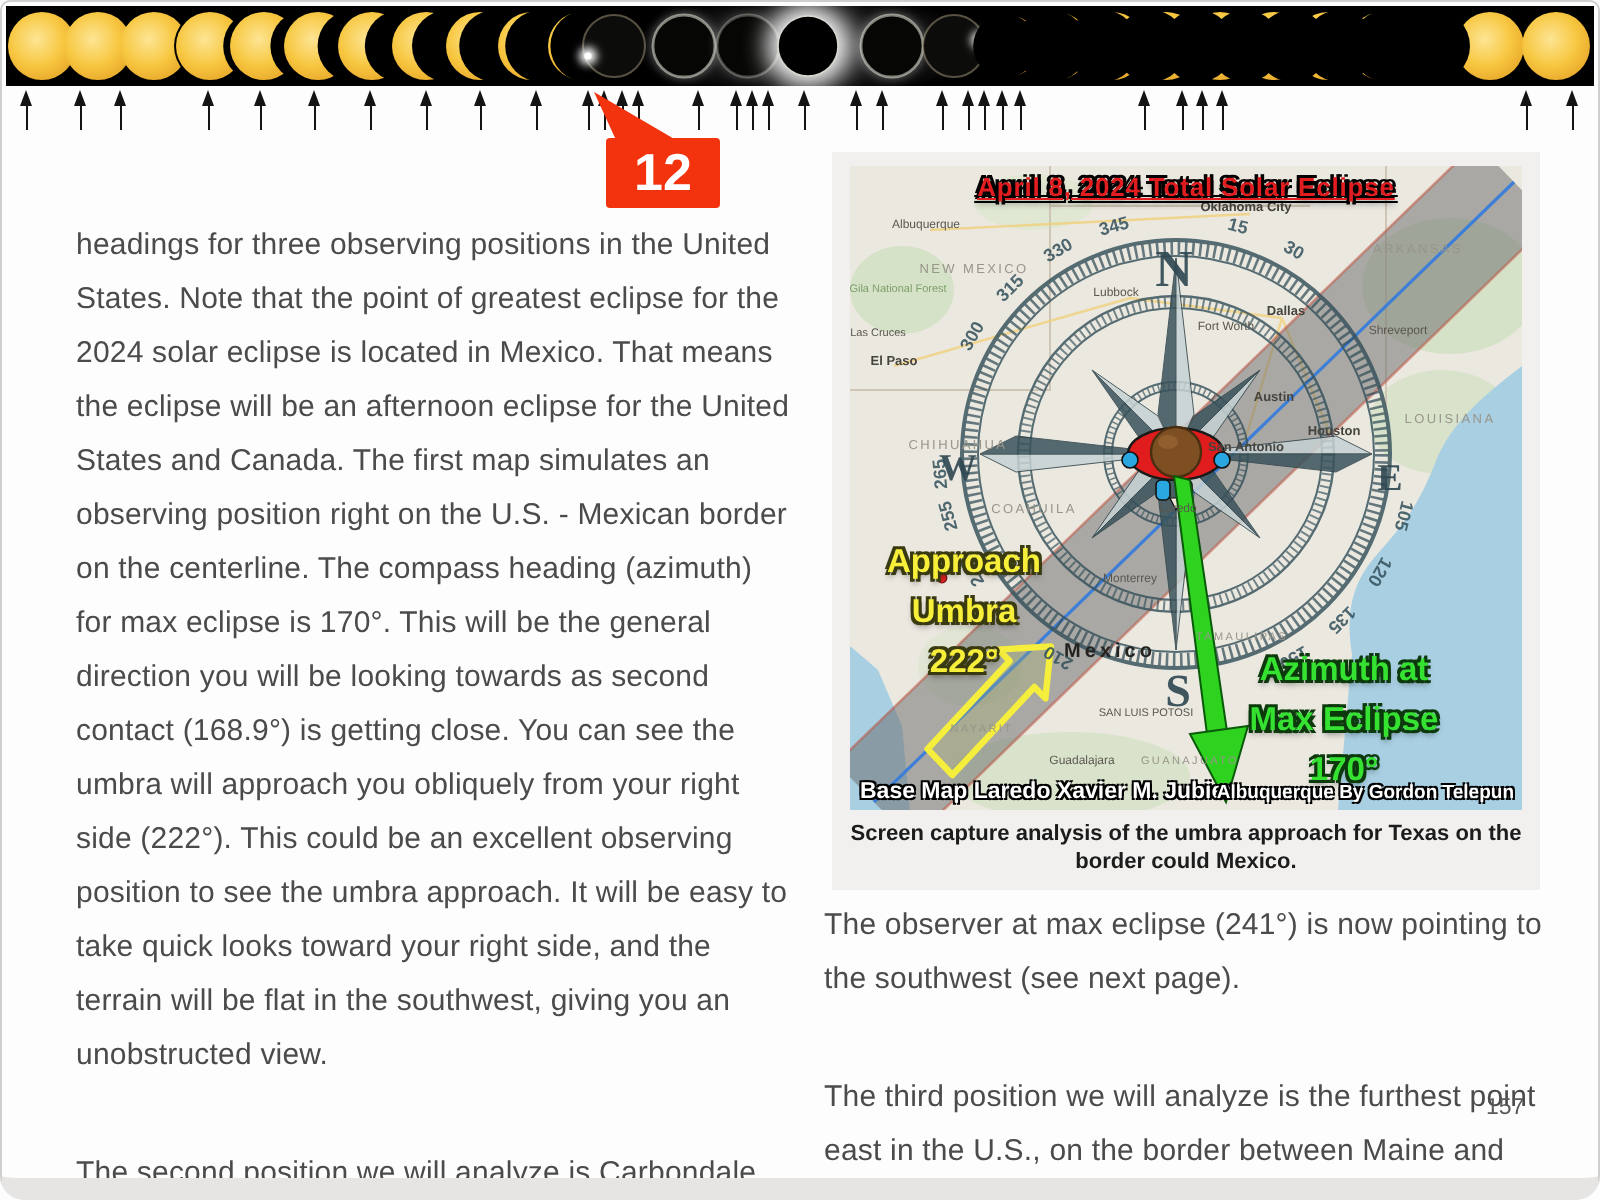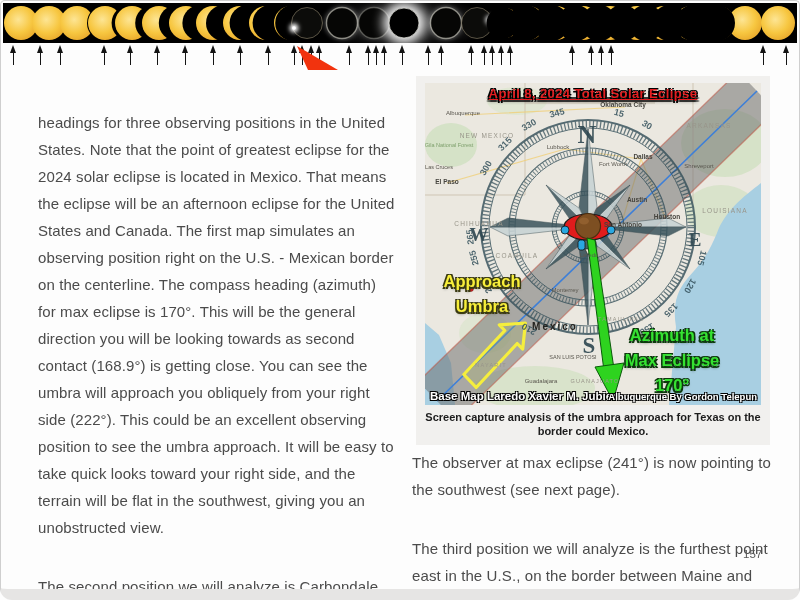--- a/index.html
+++ b/index.html
@@ -174,20 +174,21 @@
       <div class="tl-arrow" style="left: 587px;"></div>
       <div class="tl-arrow" style="left: 597px;"></div>
       <div class="tl-arrow" style="left: 607px;"></div>
       <div class="tl-arrow" style="left: 759px;"></div>
       <div class="tl-arrow" style="left: 782px;"></div>
     </div>
 
   <svg class="marker-tail" width="55" height="26">
     <polygon points="7,1 18,25 48,25" fill="#f2330e"></polygon>
   </svg>
+  <div class="marker" style="background:#f2330e;">12</div>
 
   <div class="col-left body-text">
     <p>headings for three observing positions in the United States. Note that the point of greatest eclipse for the 2024 solar eclipse is located in Mexico. That means the eclipse will be an afternoon eclipse for the United States and Canada. The first map simulates an observing position right on the U.S. - Mexican border on the centerline. The compass heading (azimuth) for max eclipse is 170°. This will be the general direction you will be looking towards as second contact (168.9°) is getting close. You can see the umbra will approach you obliquely from your right side (222°). This could be an excellent observing position to see the umbra approach. It will be easy to take quick looks toward your right side, and the terrain will be flat in the southwest, giving you an unobstructed view.</p>
     <p>The second position we will analyze is Carbondale, Illinois, a city that was in the path in 2017 and is also in the path in 2024. The eclipse is getting later in the afternoon, so the Sun is moving west on the ecliptic.</p>
   </div>
 
   <div class="figure-panel">
     <div class="map">
       <svg width="336" height="322" viewBox="0 0 336 322">
 
@@ -309,20 +310,21 @@
       <span class="maplabel region" style="left:196px;top:236px;font-size:5.5px;">TAMAULIPAS</span>
       <span class="maplabel city" style="left:148px;top:274px;font-size:5.5px;">SAN LUIS POTOSI</span>
       <span class="maplabel region" style="left:66px;top:282px;font-size:5.5px;">NAYARIT</span>
       <span class="maplabel city" style="left:116px;top:298px;font-size:6px;">Guadalajara</span>
       <span class="maplabel region" style="left:170px;top:298px;font-size:5.5px;">GUANAJUATO</span>
       <span class="maplabel forest" style="left:24px;top:62px;font-size:5.5px;">Gila National Forest</span>
 
       <div class="lbl-umbra">
         <div>Approach</div>
         <div>Umbra</div>
+        <div>222°</div>
       </div>
       <div class="lbl-azimuth">
         <div>Azimuth at</div>
         <div>Max Eclipse</div>
         <div>170°</div>
       </div>
       <div class="credit credit-left">Base Map Laredo Xavier M. Jubier</div>
       <div class="credit credit-right">Albuquerque By Gordon Telepun</div>
     </div>
 

